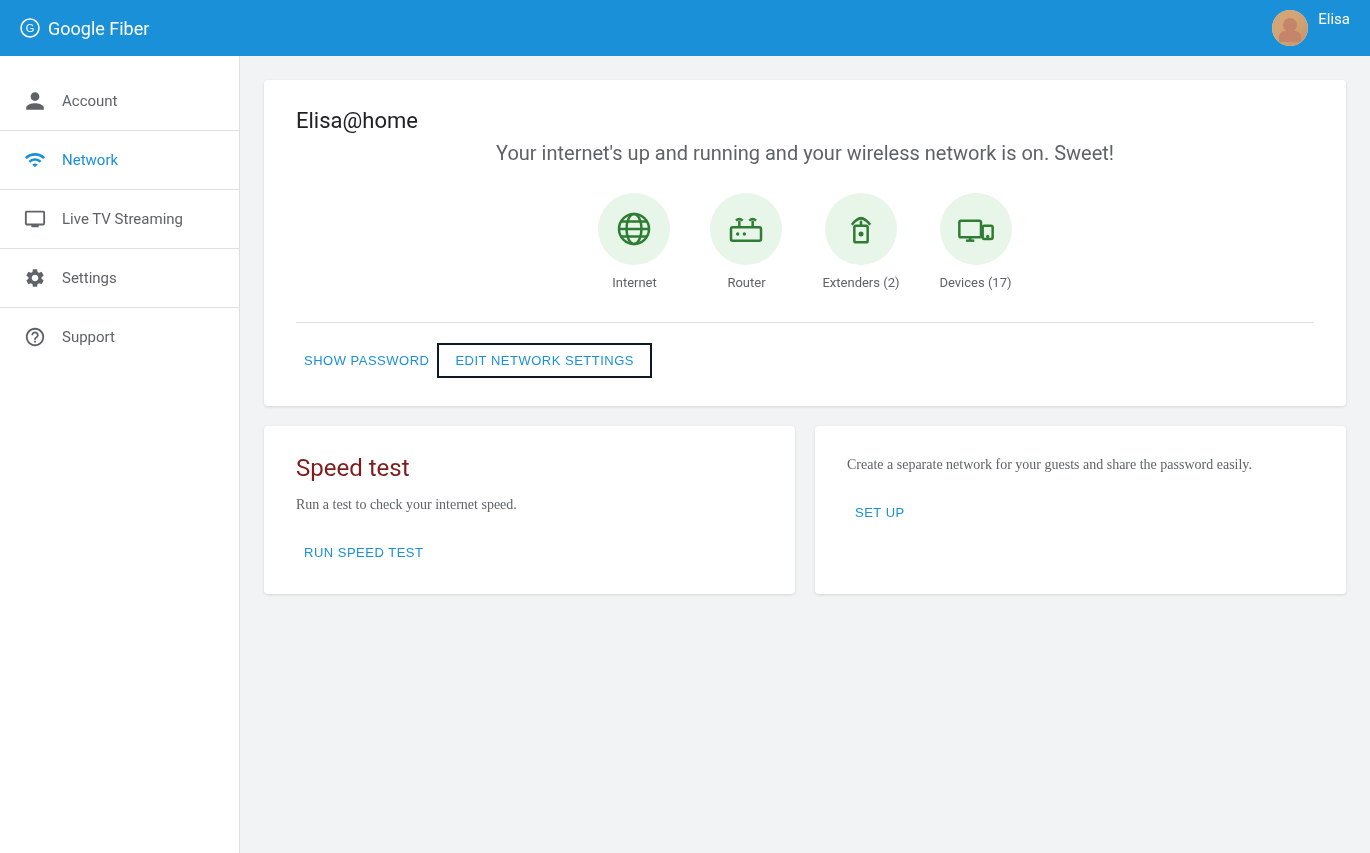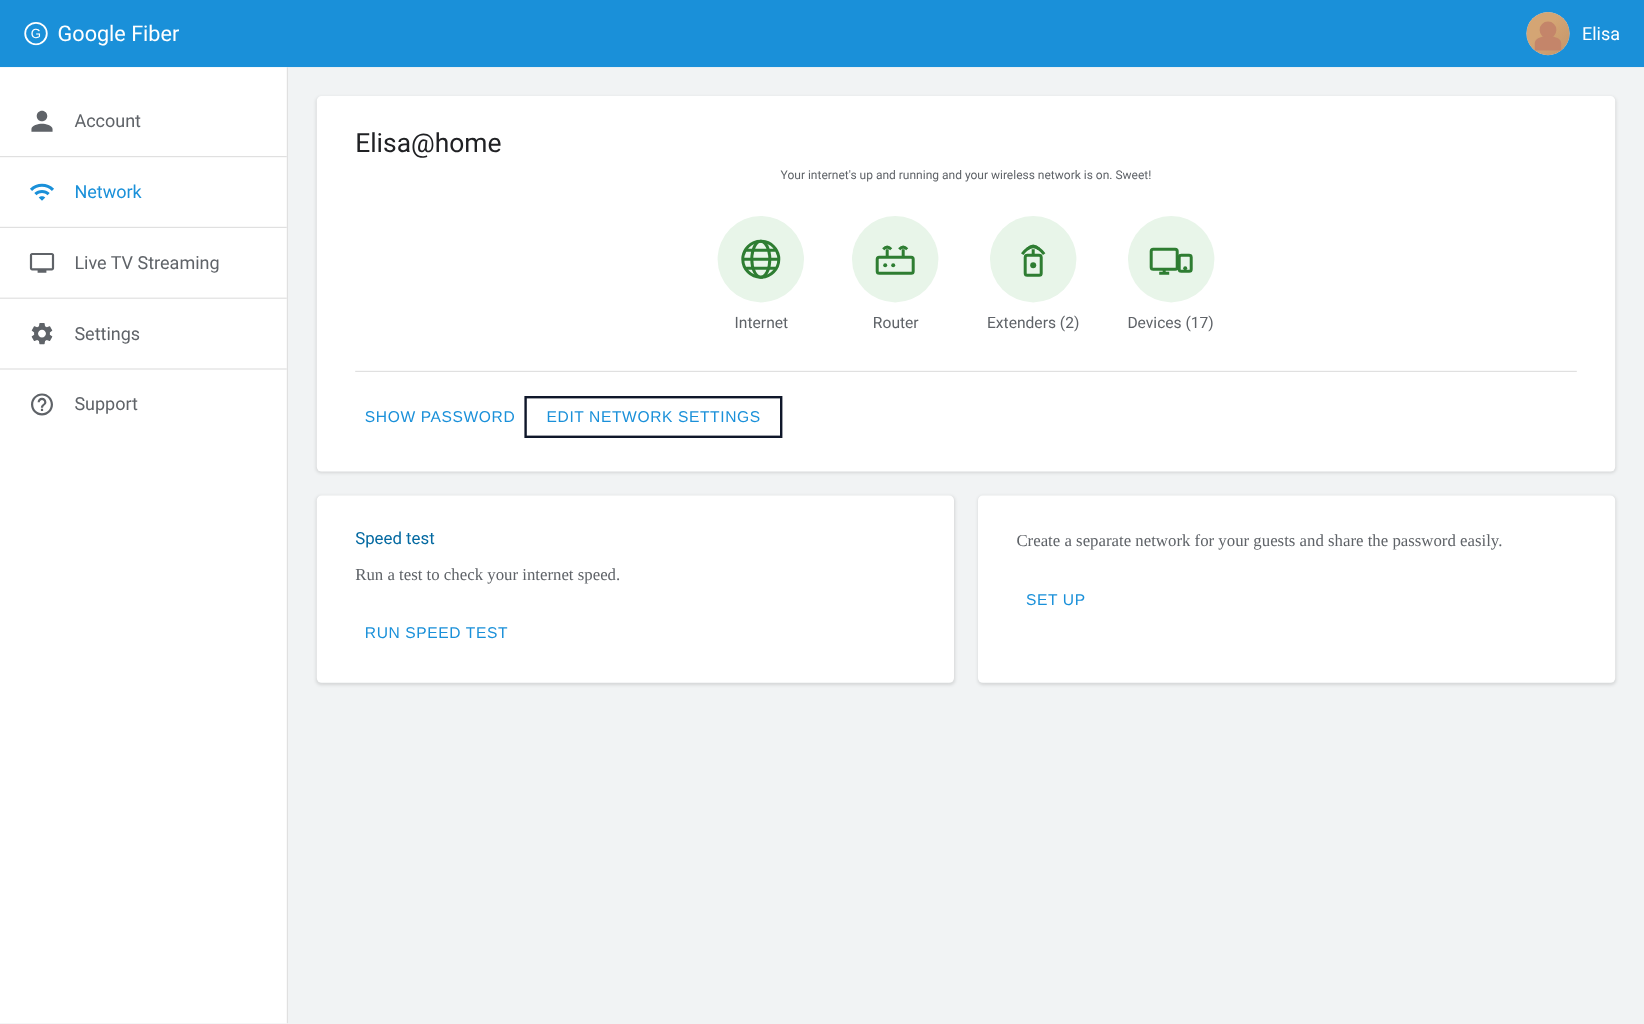--- a/index.html
+++ b/index.html
@@ -17,21 +17,20 @@
     .header-logo {
       display: flex;
       align-items: center;
       gap: 8px;
       color: white;
       font-size: 18px;
       font-weight: 400;
     }
     .header-user {
       display: flex;
-      align-items: center;
       gap: 10px;
       color: white;
       font-size: 15px;
     }
     .avatar {
       width: 36px;
       height: 36px;
       border-radius: 50%;
       background: #ccc;
       overflow: hidden;
@@ -125,21 +124,21 @@
     }
 
     .network-card-title {
       font-size: 22px;
       color: #202124;
       font-weight: 400;
       margin-bottom: 8px;
     }
     .network-card-subtitle {
       color: #5f6368;
-      font-size: 10px;
+      font-size: 20px;
       margin-bottom: 28px;
       text-align: center;
     }
 
     .network-icons-row {
       display: flex;
       justify-content: center;
       gap: 40px;
       margin-bottom: 32px;
     }
@@ -190,22 +189,22 @@
 
     
     .cards-row {
       display: flex;
       gap: 20px;
     }
     .cards-row .card {
       flex: 1;
     }
     .card-title {
-      font-size: 14px;
-      color: #0369a1;
+      font-size: 24px;
+      color: #7f1d1d;
       font-weight: 400;
       margin-bottom: 12px;
     }
     .card-desc {
       font-size: 14px;
       color: #5f6368;
       margin-bottom: 24px;
       line-height: 1.5;
       font-family: Liberation Serif, serif;
     }

